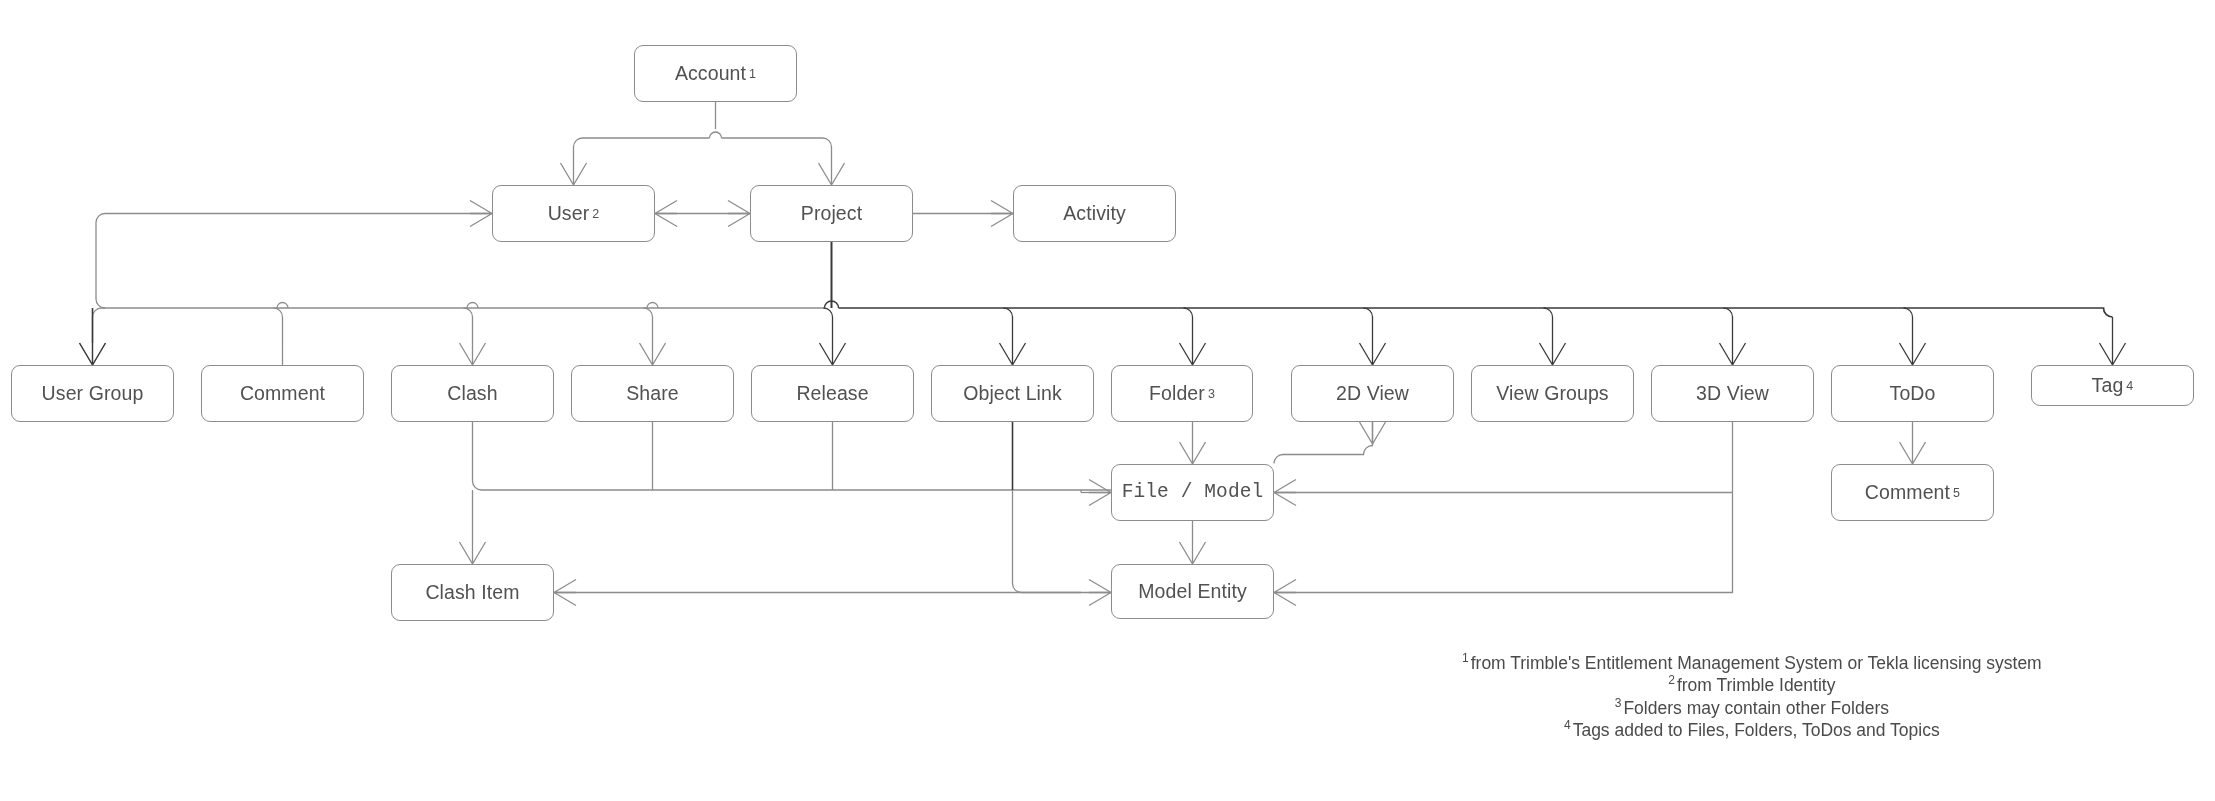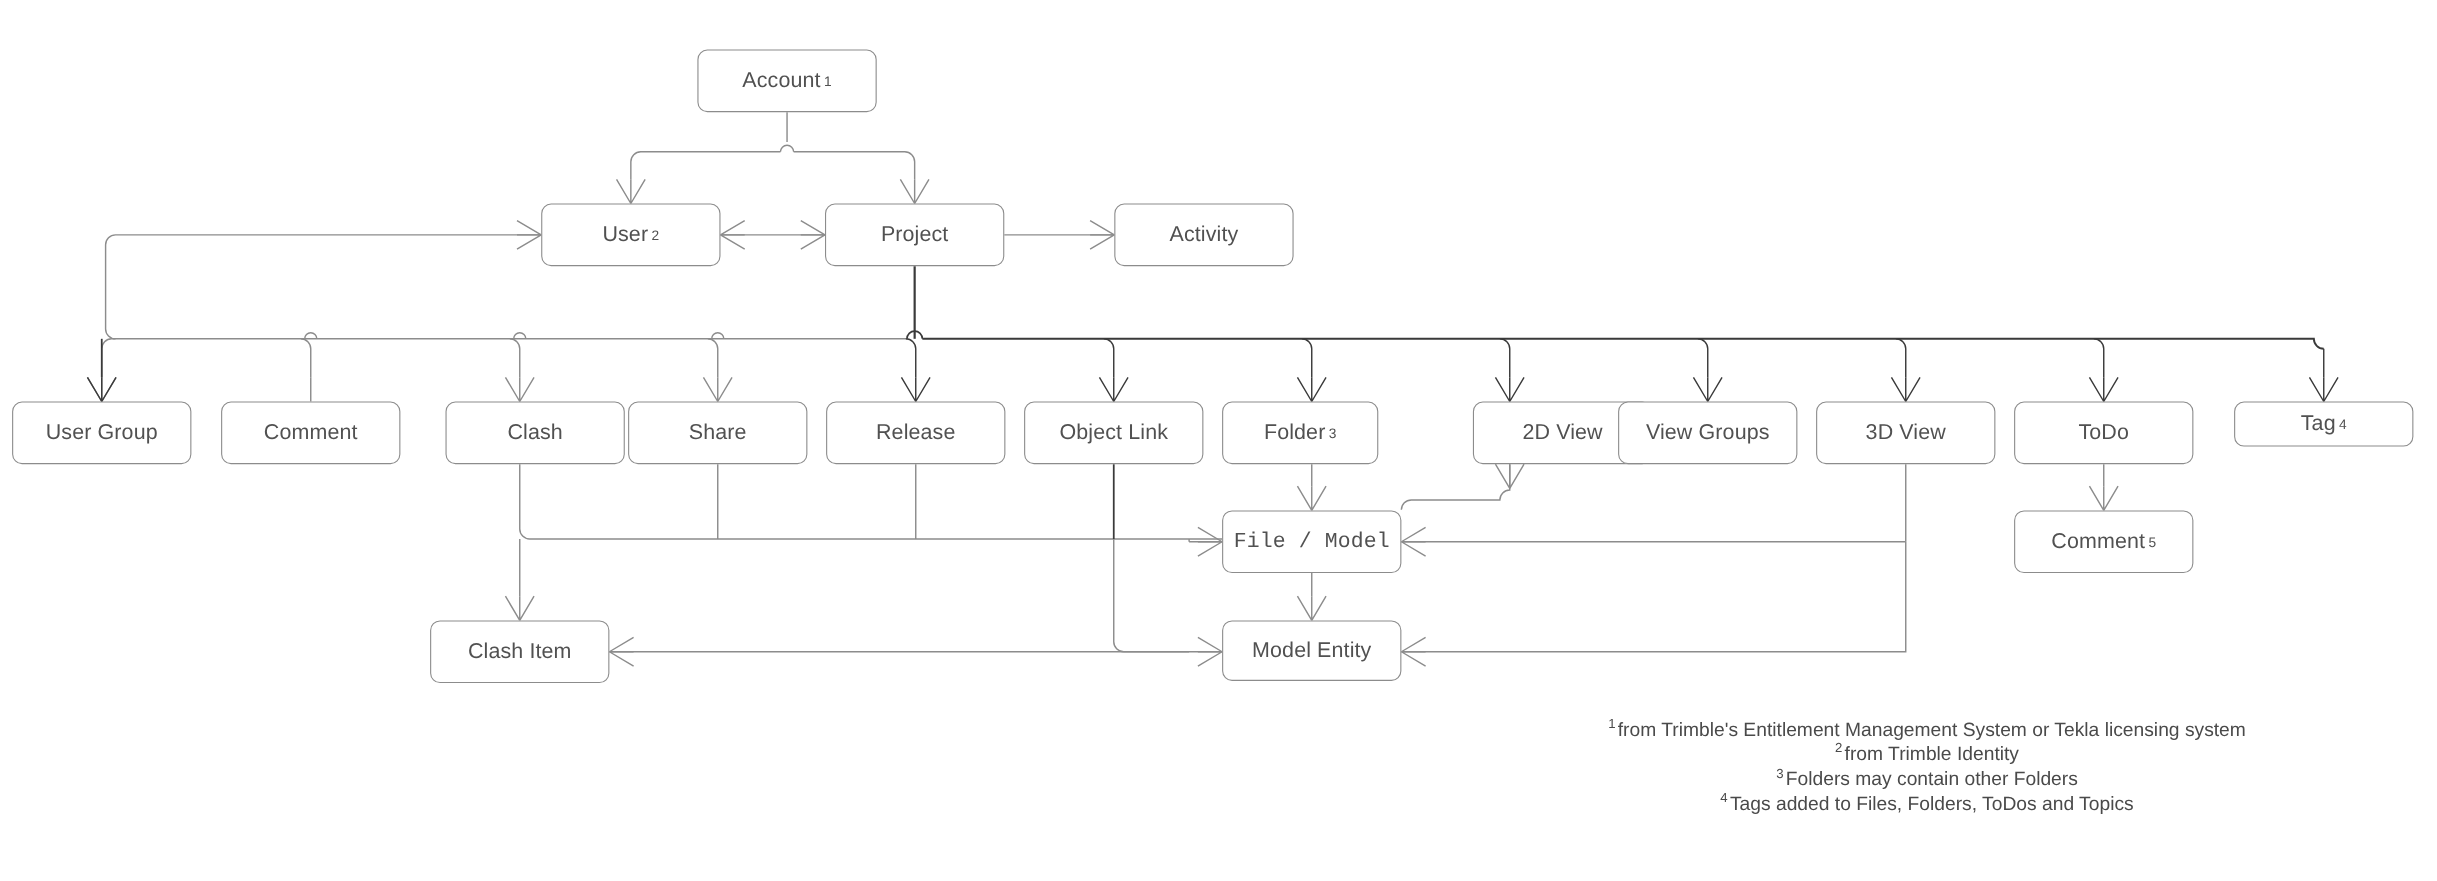--- a/index.html
+++ b/index.html
@@ -162,37 +162,37 @@
     </div>
     <div class="entity" style="left: 1013px; top: 185px; width: 163px; height: 57px;">
       <span>Activity</span>
     </div>
     <div class="entity" style="left: 11px; top: 365px; width: 163px; height: 57px;">
       <span>User Group</span>
     </div>
     <div class="entity" style="left: 201px; top: 365px; width: 163px; height: 57px;">
       <span>Comment</span>
     </div>
-    <div class="entity" style="left: 391px; top: 365px; width: 163px; height: 57px; margin-left: 14px;">
+    <div class="entity" style="left: 391px; top: 365px; width: 163px; height: 57px;">
       <span>Clash</span>
     </div>
     <div class="entity" style="left: 571px; top: 365px; width: 163px; height: 57px;">
       <span>Share</span>
     </div>
     <div class="entity" style="left: 751px; top: 365px; width: 163px; height: 57px;">
       <span>Release</span>
     </div>
     <div class="entity" style="left: 931px; top: 365px; width: 163px; height: 57px;">
       <span>Object Link</span>
     </div>
     <div class="entity" style="left: 1111px; top: 365px; width: 142px; height: 57px;">
       <span>Folder</span>
       <span class="sup">3</span>
     </div>
-    <div class="entity" style="left: 1291px; top: 365px; width: 163px; height: 57px; margin-left: 48px;">
+    <div class="entity" style="left: 1291px; top: 365px; width: 163px; height: 57px;">
       <span>2D View</span>
     </div>
     <div class="entity" style="left: 1471px; top: 365px; width: 163px; height: 57px;">
       <span>View Groups</span>
     </div>
     <div class="entity" style="left: 1651px; top: 365px; width: 163px; height: 57px;">
       <span>3D View</span>
     </div>
     <div class="entity" style="left: 1831px; top: 365px; width: 163px; height: 57px;">
       <span>ToDo</span>

